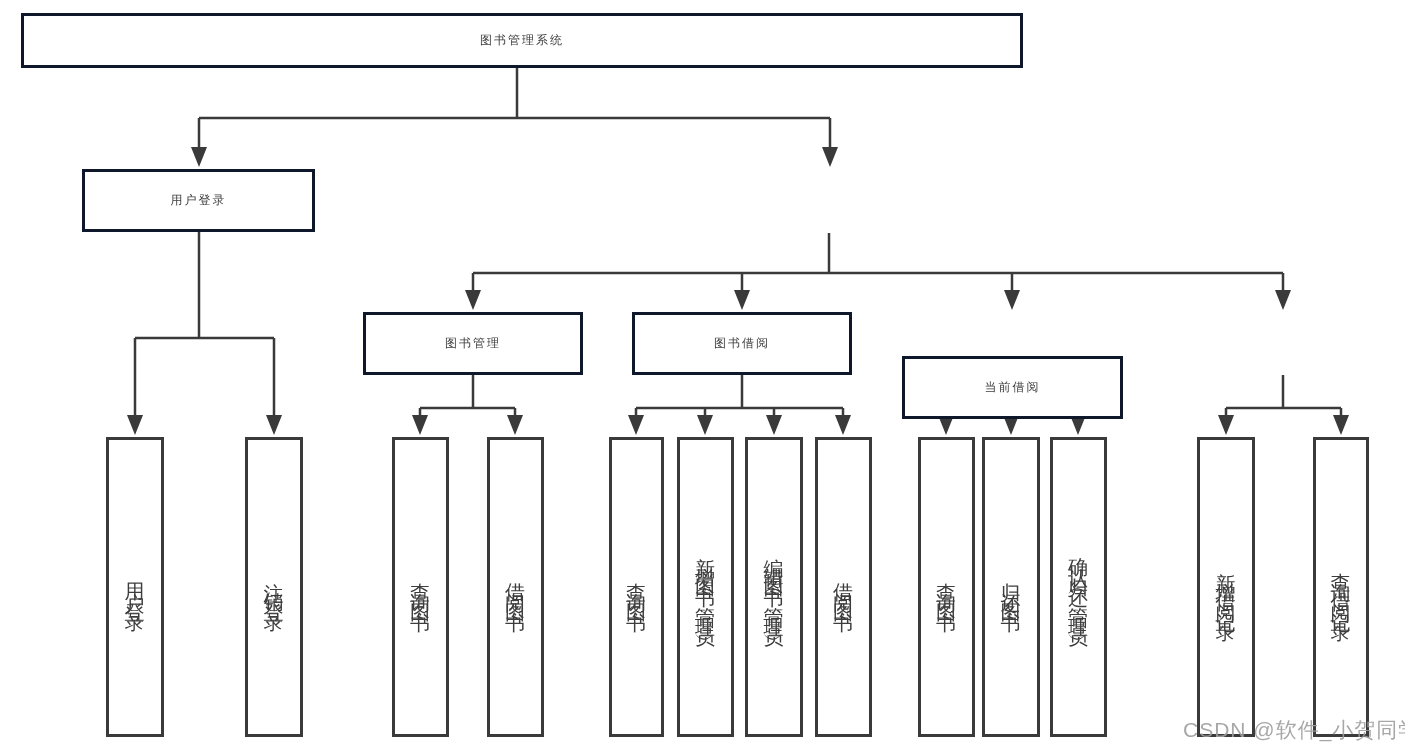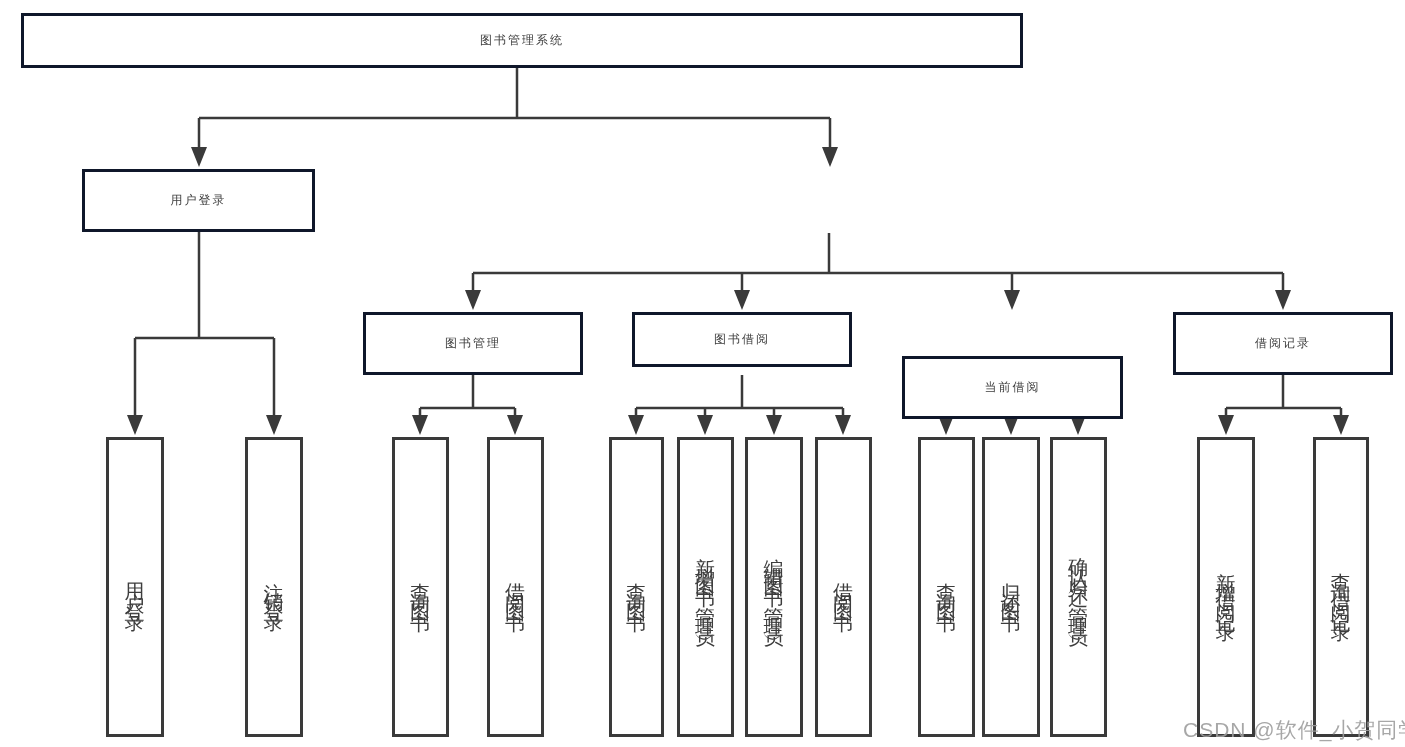--- a/index.html
+++ b/index.html
@@ -85,23 +85,22 @@
       M938,415 L954,415 L946,435 Z  M1003,415 L1019,415 L1011,435 Z
       M1070,415 L1086,415 L1078,435 Z
       M1218,415 L1234,415 L1226,435 Z  M1333,415 L1349,415 L1341,435 Z"></path>
   </svg>
 
   <div class="node" style="left:21px; top:13px; width:1002px; height:55px;">图书管理系统</div>
 
   <div class="node" style="left:82px; top:169px; width:233px; height:63px;">用户登录</div>
 
   <div class="node" style="left:363px; top:312px; width:220px; height:63px;">图书管理</div>
-  <div class="node" style="left:632px; top:312px; width:220px; height:55px;">图书借阅</div>
+  <div class="node" style="left:632px; top:312px; width:220px; height:63px;">图书借阅</div>
   <div class="node" style="left:902px; top:312px; width:221px; height:63px;margin-top:44px;">当前借阅</div>
-  <div class="node" style="left:1173px; top:312px; width:220px; height:63px;">借阅记录</div>
 
   <div class="leaf" style="left:106px; top:437px; width:58px; height:300px;">用户登录</div>
   <div class="leaf" style="left:245px; top:437px; width:58px; height:300px;">注销登录</div>
 
   <div class="leaf" style="left:392px; top:437px; width:57px; height:300px;">查询图书</div>
   <div class="leaf" style="left:487px; top:437px; width:57px; height:300px;">借阅图书</div>
 
   <div class="leaf" style="left:609px; top:437px; width:55px; height:300px;">查询图书</div>
   <div class="leaf" style="left:677px; top:437px; width:57px; height:300px;">新增图书（管理员）</div>
   <div class="leaf" style="left:745px; top:437px; width:58px; height:300px;">编辑图书（管理员）</div>

